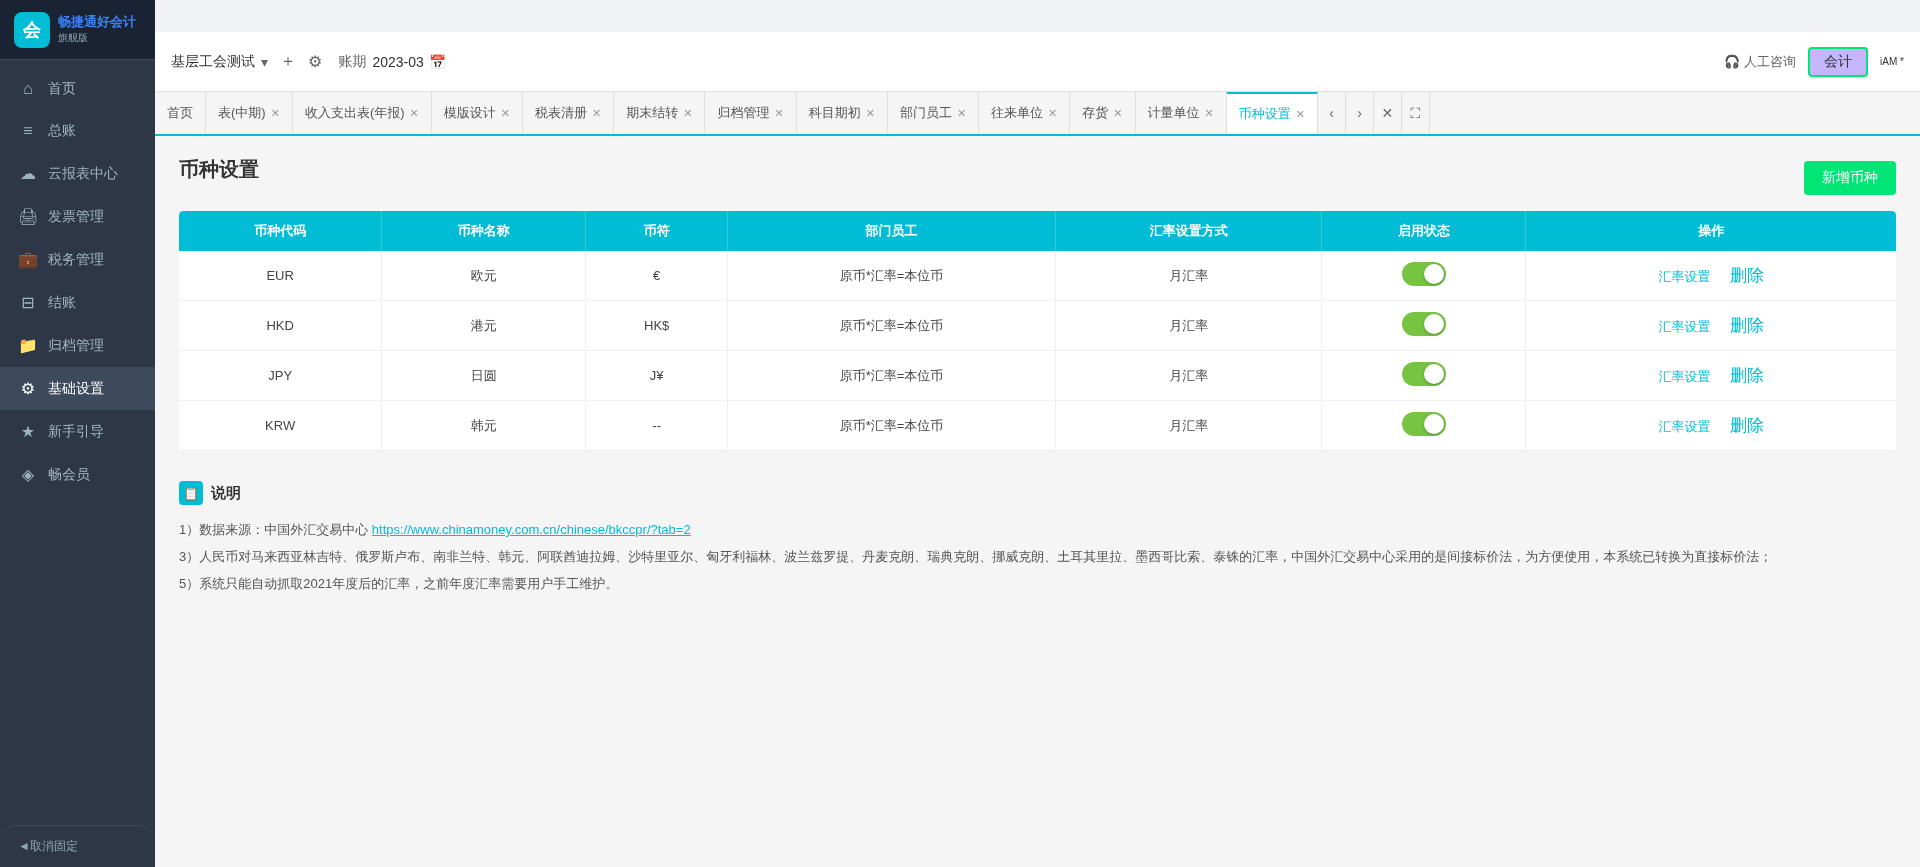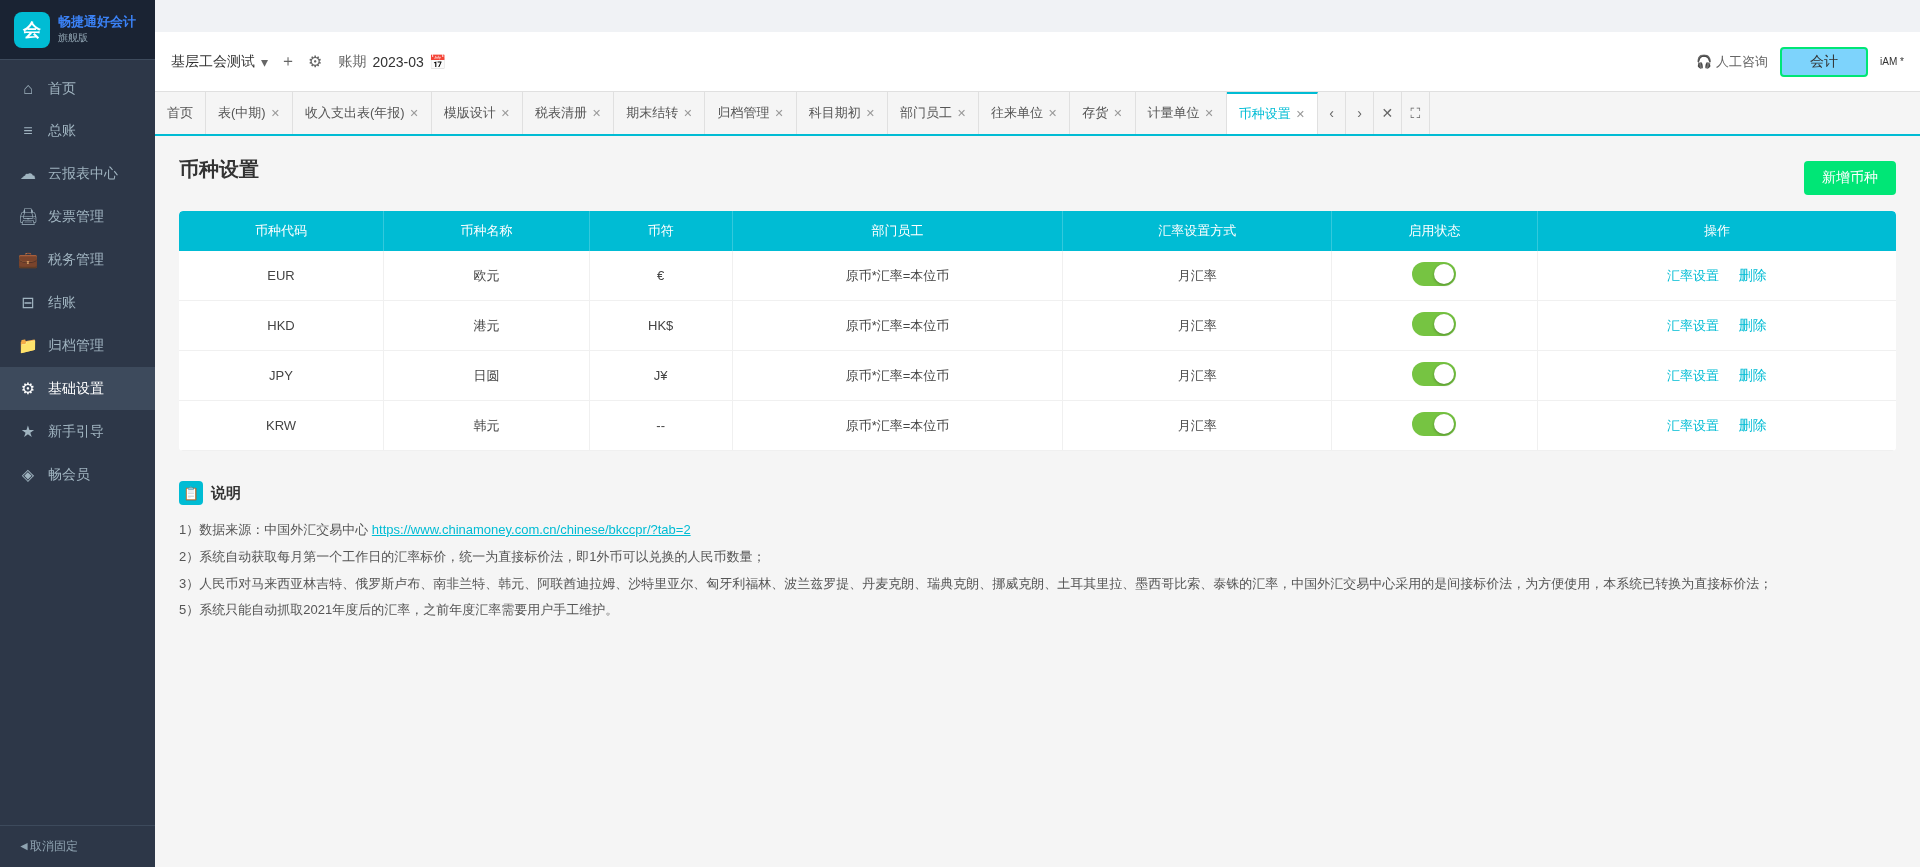--- a/index.html
+++ b/index.html
@@ -27,21 +27,21 @@
     .nav-item {
       display: flex; align-items: center; padding: 12px 18px;
       color: #a0b4c0; cursor: pointer; font-size: 14px;
       transition: background 0.2s;
     }
     .nav-item.active { background: #3d4a5c; color: white; }
     .nav-icon { margin-right: 10px; font-size: 16px; width: 20px; text-align: center; }
     .sidebar-footer {
       padding: 12px 18px; border-top: 1px solid #3d4a5c;
       color: #8fa3b1; font-size: 12px; cursor: pointer;
-      display: flex; align-items: center;
+      display: flex; align-items: center; border-radius: 17px;
     }
 
     
     .main {
       margin-left: 155px;
       height: 867px;
       display: flex;
       flex-direction: column;
       margin-top: 32px;
     }
@@ -60,22 +60,22 @@
     .topbar-workspace-name { font-weight: 500; }
     .topbar-workspace-arrow { margin-left: 6px; color: #666; }
     .topbar-add { margin-left: 12px; color: #666; font-size: 16px; cursor: pointer; }
     .topbar-settings { margin-left: 12px; color: #666; font-size: 16px; cursor: pointer; }
     .topbar-period { margin-left: 16px; color: #666; font-size: 14px; display: flex; align-items: center; gap: 6px; text-align: center; }
     .topbar-period-val { color: #333; font-weight: 500; }
     .topbar-period-icon { color: #00bcd4; }
     .topbar-right { display: flex; align-items: center; gap: 12px; }
     .topbar-help { display: flex; align-items: center; gap: 4px; color: #666; font-size: 13px; cursor: pointer; }
     .topbar-btn {
-      border: 2px solid #00e676; background: #7dd3fc; color: #333;
-      padding: 4px 28px; border-radius: 4px; font-size: 14px; cursor: pointer; font-weight: 500;
+      border: 2px solid #00e676; background: #c4b5fd; color: #333;
+      padding: 4px 14px; border-radius: 4px; font-size: 14px; cursor: pointer; font-weight: 500;
     }
 
     
     .tabbar {
       height: 44px; background: #f5f5f5;
       display: flex; align-items: stretch;
       border-bottom: 2px solid #00bcd4;
       flex-shrink: 0; overflow: hidden;
     }
     .tab-item {
@@ -114,21 +114,21 @@
 
     
     .data-table {
       width: 100%; border-collapse: collapse;
       background: white; border-radius: 4px; overflow: hidden;
     }
     .data-table thead tr {
       background: #00bcd4;
     }
     .data-table thead th {
-      color: white; font-size: 13px; font-weight: 400;
+      color: white; font-size: 13px; font-weight: 700;
       padding: 11px 16px; text-align: center;
       border-right: 1px solid rgba(255,255,255,0.2);
     }
     .data-table thead th:last-child { border-right: none; }
     .data-table tbody tr {
       border-bottom: 1px solid #f0f0f0;
     }
     .data-table tbody td {
       padding: 11px 16px; text-align: center;
       font-size: 13px; color: #444;
@@ -143,21 +143,21 @@
       background: #76c442; position: relative; cursor: pointer;
     }
     .toggle-knob {
       position: absolute; right: 2px;
       width: 20px; height: 20px; border-radius: 50%;
       background: white; box-shadow: 0 1px 3px rgba(0,0,0,0.3);
     }
 
     
     .action-link { color: #00bcd4; cursor: pointer; margin: 0 8px; font-size: 13px; }
-    .action-delete { color: #00bcd4; cursor: pointer; margin: 0 8px; font-size: 14px; }
+    .action-delete { color: #00bcd4; cursor: pointer; margin: 0 8px; font-size: 17px; }
 
     
     .notes-section { margin-top: 30px; }
     .notes-title {
       display: flex; align-items: center; gap: 8px;
       font-size: 15px; font-weight: bold; color: #333;
       margin-bottom: 12px;
     }
     .notes-icon {
       width: 24px; height: 24px; border-radius: 4px; background: #00bcd4;
@@ -400,19 +400,18 @@
     </div>
 
     <div class="notes-section">
       <div class="notes-title">
         <div class="notes-icon">📋</div>
         <span>说明</span>
       </div>
       <ul class="notes-list" id="notes-list">
 
       <li><span>1）数据来源：中国外汇交易中心 </span><a class="notes-link" href="#">https://www.chinamoney.com.cn/chinese/bkccpr/?tab=2</a></li>
-          <li>2）系统自动获取每月第一个工作日的汇率标价，统一为直接标价法，即1外币可以兑换的人民币数量；</li>
           <li>3）人民币对马来西亚林吉特、俄罗斯卢布、南非兰特、韩元、阿联酋迪拉姆、沙特里亚尔、匈牙利福林、波兰兹罗提、丹麦克朗、瑞典克朗、挪威克朗、土耳其里拉、墨西哥比索、泰铢的汇率，中国外汇交易中心采用的是间接标价法，为方便使用，本系统已转换为直接标价法；</li>
           <li>5）系统只能自动抓取2021年度后的汇率，之前年度汇率需要用户手工维护。</li>
         </ul>
     </div>
   </div>
 </div>
 
 </body></html>

